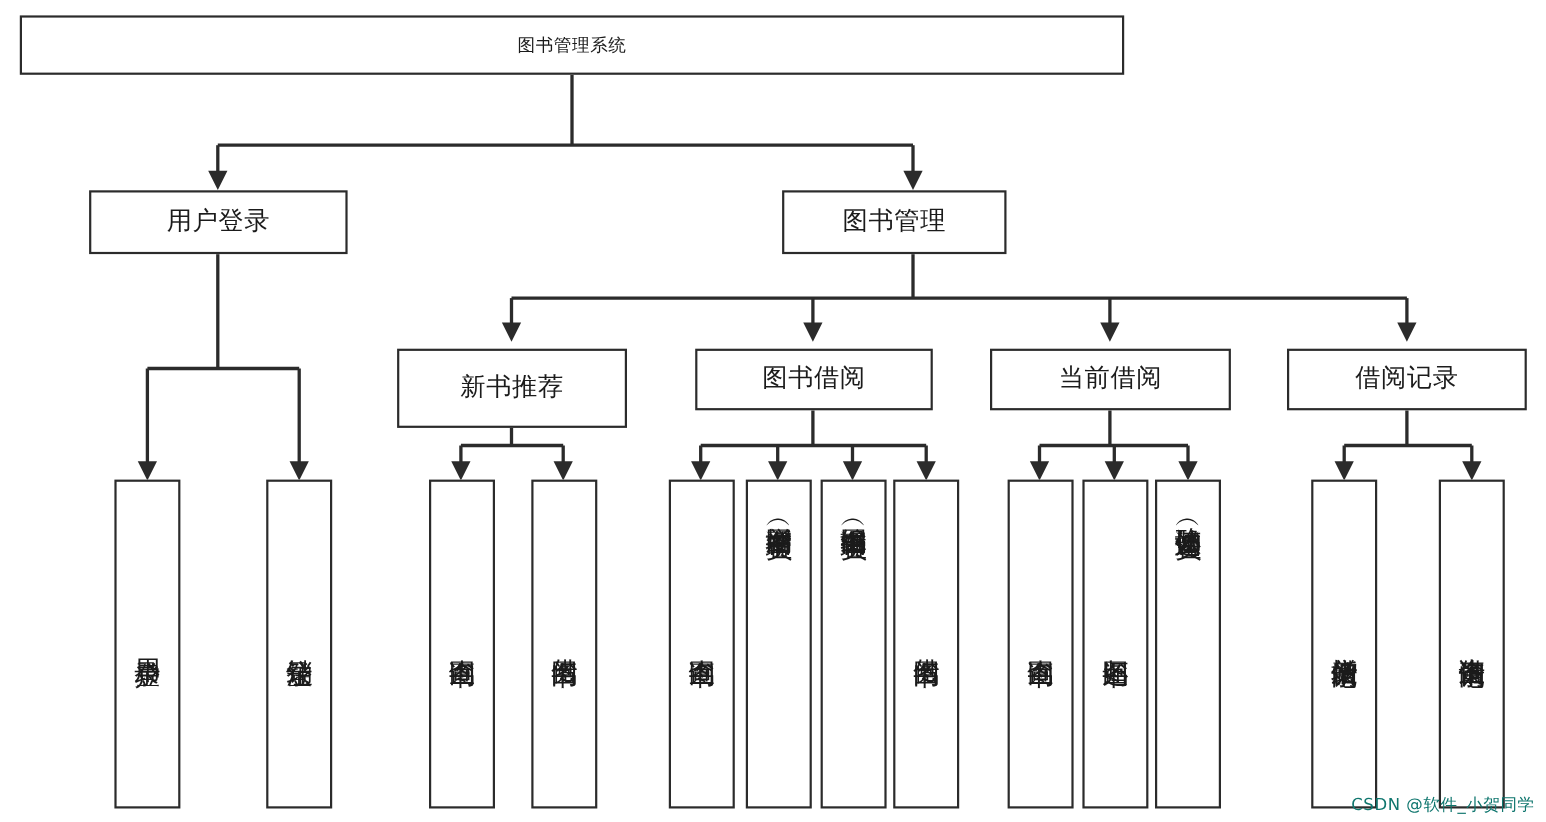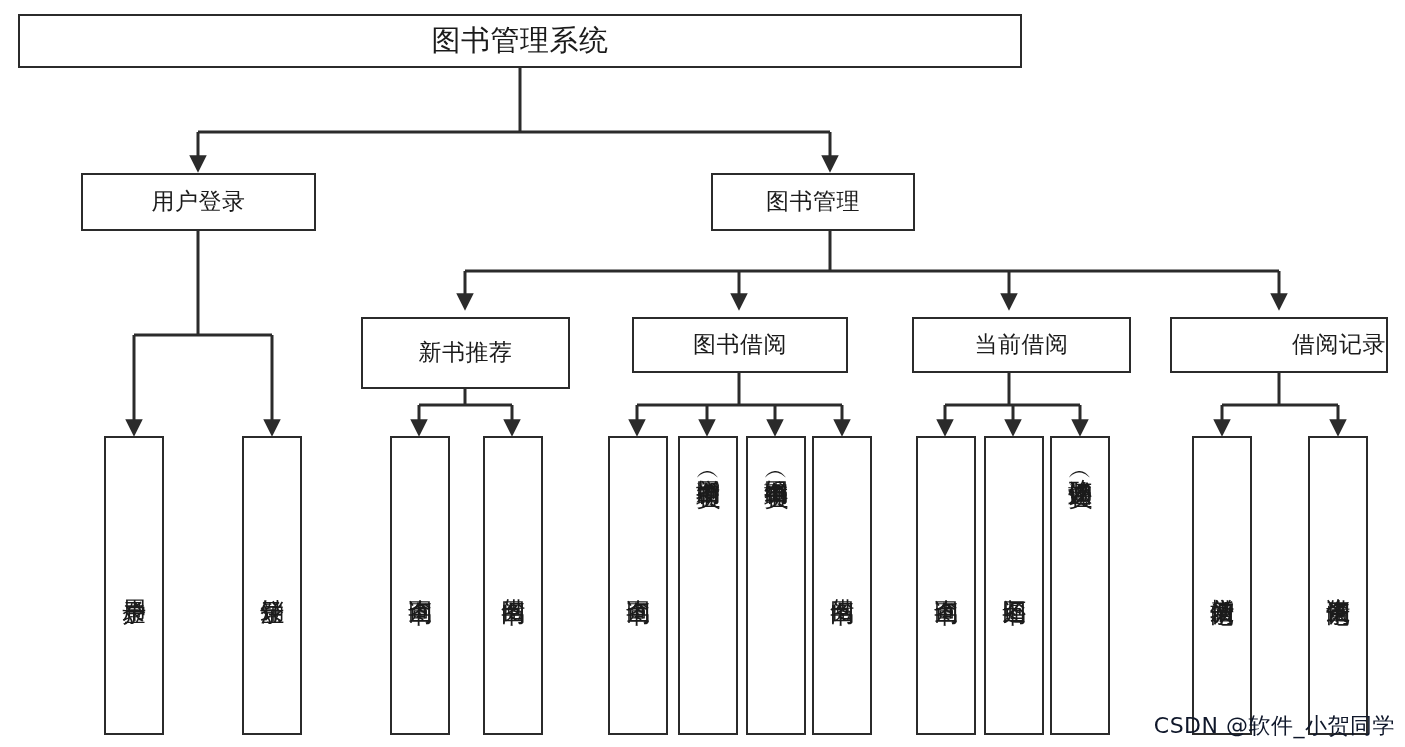--- a/index.html
+++ b/index.html
@@ -34,21 +34,21 @@
     align-items: center;
     justify-content: center;
     color: #1b1b1b;
   }
   .node-label {
     font-size: 23px;
     line-height: 1.1;
     letter-spacing: 0.5px;
     white-space: nowrap;
   }
-  .node-root .node-label { font-size: 29px; }
+  .node-root .node-label { font-size: 16px; }
   .node-leaf {
     border-width: 2px;
   }
   .node-leaf .node-label {
     writing-mode: vertical-rl;
     text-orientation: upright;
     font-size: 24px;
     line-height: 1.18;
     letter-spacing: 1px;
     white-space: normal;
@@ -65,22 +65,22 @@
     justify-content: center;
   }
   .node-leaf.leaf-centered .leaf-inner {
     align-items: center;
     top: 0;
   }
   #watermark {
     position: absolute;
     right: 10px;
     bottom: 6px;
-    font-size: 22px;
-    color: #0f172a;
+    font-size: 15px;
+    color: #0f766e;
     letter-spacing: 0.5px;
     white-space: nowrap;
     user-select: none;
     margin-top: 16px;
   }
 </style>
 </head>
 <body>
 
 <div id="diagram-canvas">
@@ -145,24 +145,24 @@
   <div class="node node-l2" style="left:711px; top:173px; width:204px; height:58px;">
     <span class="node-label">图书管理</span>
   </div>
 
   <div class="node node-l3" style="left:361px; top:317px; width:209px; height:72px;">
     <span class="node-label">新书推荐</span>
   </div>
   <div class="node node-l3" style="left:632px; top:317px; width:216px; height:56px;align-items:center;">
     <span class="node-label">图书借阅</span>
   </div>
-  <div class="node node-l3" style="left:900px; top:317px; width:219px; height:56px;margin-left:12px;">
+  <div class="node node-l3" style="left:900px; top:317px; width:219px; height:56px;">
     <span class="node-label">当前借阅</span>
   </div>
-  <div class="node node-l3" style="left:1170px; top:317px; width:218px; height:56px;justify-content:flex-end;">
+  <div class="node node-l3" style="left:1170px; top:317px; width:218px; height:56px;">
     <span class="node-label">借阅记录</span>
   </div>
 
   <div class="node node-leaf leaf-centered" style="left:104px; top:436px; width:60px; height:299px;">
     <div class="leaf-inner">
       <span class="node-label">用户登录</span>
     </div>
   </div>
   <div class="node node-leaf leaf-centered" style="left:242px; top:436px; width:60px; height:299px;">
     <div class="leaf-inner">

